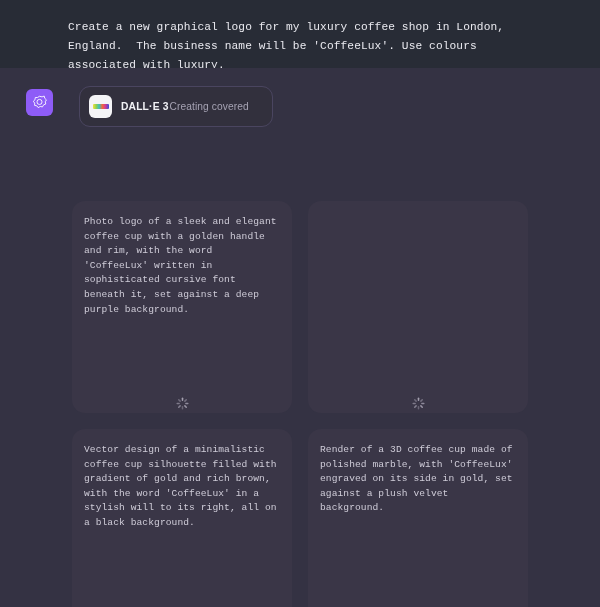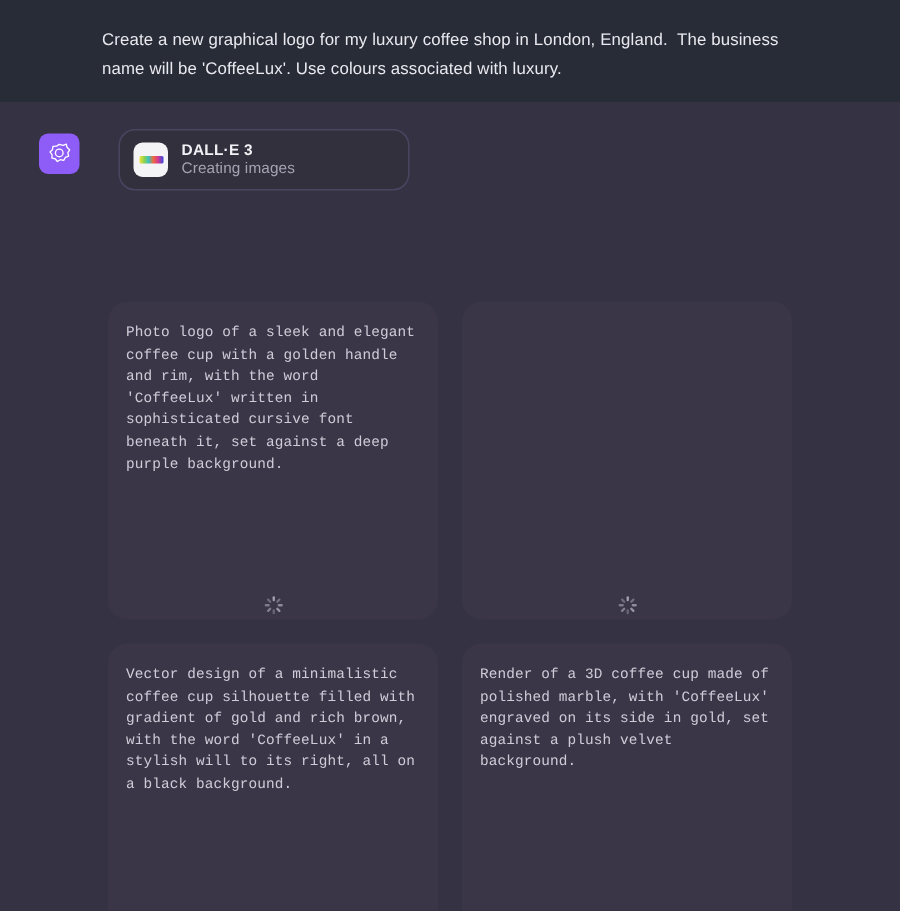--- a/index.html
+++ b/index.html
@@ -15,20 +15,21 @@
     font-family: "Liberation Sans", sans-serif;
     -webkit-font-smoothing: antialiased;
   }
 
   
   .prompt-band {
     width: 600px;
     height: 68px;
     background: #282c36;
     padding: 18px 60px 0 68px;
+    font-family: Liberation Mono, monospace;
   }
 
   .prompt-text {
     color: #e9e9ef;
     font-size: 11.2px;
     line-height: 19px;
     letter-spacing: 0.1px;
     white-space: pre-wrap;
   }
 
@@ -90,21 +91,21 @@
 
   .tool-icon .bar {
     width: 16px;
     height: 4.5px;
     border-radius: 1px;
     background: linear-gradient(90deg,
       #f2e23a 0%, #8fd14f 20%, #39c1c1 38%,
       #f06a3a 58%, #d93a8f 76%, #3a4ad9 100%);
   }
 
-  .tool-meta { display: flex; flex-direction: column; gap: 1px; overflow: hidden; }
+  .tool-meta { display: flex; flex-direction: row; gap: 1px; overflow: hidden; }
 
   .tool-title {
     color: #f1f1f5;
     font-size: 10.3px;
     font-weight: bold;
     letter-spacing: 0.15px;
   }
 
   .tool-sub {
     color: #a5a2b3;
@@ -172,21 +173,21 @@
         </svg>
       </span>
     </div>
 
     <div class="tool-card">
       <span class="tool-icon">
         <span class="bar"></span>
       </span>
       <span class="tool-meta">
         <span class="tool-title">DALL·E 3</span>
-        <span class="tool-sub">Creating images</span>
+        <span class="tool-sub">Creating covered</span>
       </span>
     </div>
   </div>
 
   <div class="gen-grid">
 
     <div class="gen-card">
       <div class="gen-caption">Photo logo of a sleek and elegant coffee cup with a golden handle and rim, with the word 'CoffeeLux' written in sophisticated cursive font beneath it, set against a deep purple background.</div>
       <div class="spinner">
         <svg width="13" height="13" viewBox="0 0 24 24">

